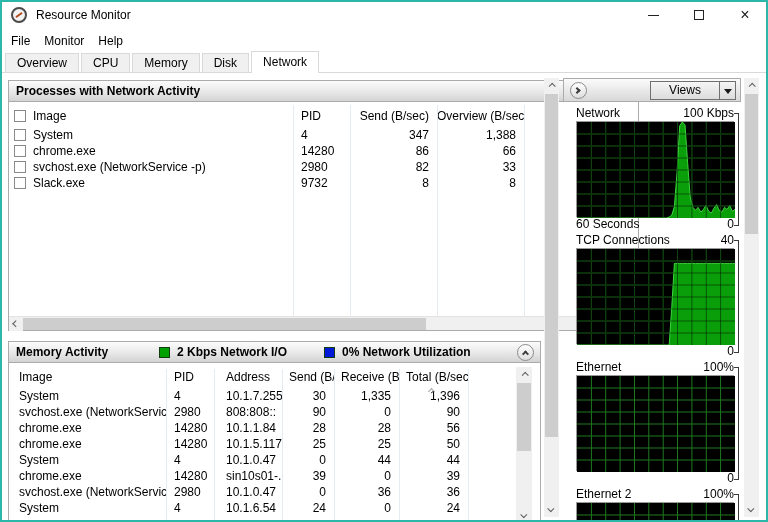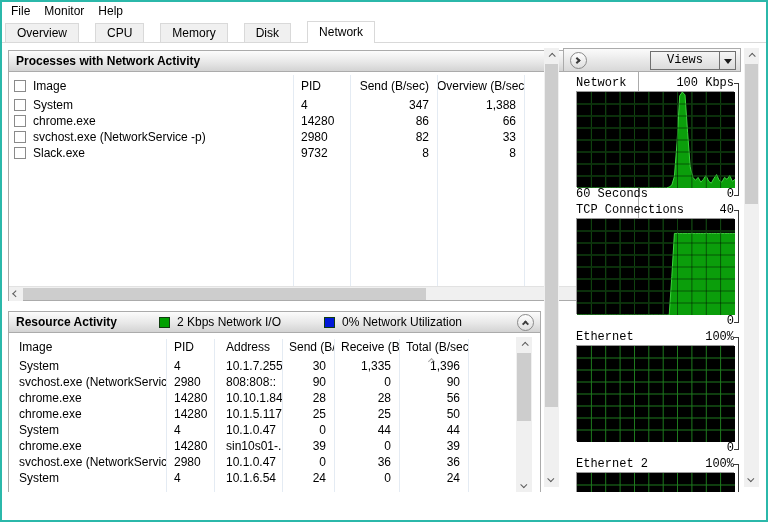--- a/index.html
+++ b/index.html
@@ -17,21 +17,21 @@
   .glyph-min { width: 11px; height: 1px; background: #222; }
   .glyph-max { width: 10px; height: 10px; border: 1px solid #222; }
   .glyph-close { font-size: 16px; line-height: 1; color: #222; }
 
   
   .menubar { height: 22px; display: flex; align-items: center; padding-left: 4px; background: #fff; }
   .menu-item { padding: 2px 7px; }
 
   
   .tabbar { height: 21px; display: flex; align-items: flex-end; padding-left: 5px; border-bottom: 1px solid #d9d9d9; background: #fff; position: relative; }
-  .tab { height: 19px; line-height: 18px; padding: 0 11px; background: #f0f0f0; border: 1px solid #d9d9d9; border-bottom: none; margin-right: 16px; text-align: right; }
+  .tab { height: 19px; line-height: 18px; padding: 0 11px; background: #f0f0f0; border: 1px solid #d9d9d9; border-bottom: none; margin-right: 2px; text-align: right; }
   .tab.active { height: 22px; line-height: 21px; background: #fff; margin-bottom: -1px; z-index: 2; }
 
   
   .content { position: relative; height: 449px; background: #fff; overflow: hidden; }
 
   .panel { position: absolute; border: 1px solid #ababab; background: #fff; }
   .panel-header { position: relative; height: 21px; background: linear-gradient(#fcfcfc, #e8e8e8 55%, #d3d3d3); border-bottom: 1px solid #ababab; display: flex; align-items: center; padding: 0 7px; }
   .panel-title { font-weight: bold; }
   .chevbtn { position: absolute; right: 6px; top: 2px; width: 17px; height: 17px; border-radius: 50%; border: 1px solid #8a8a8a; background: linear-gradient(#ffffff, #dedede); display: flex; align-items: center; justify-content: center; }
   .chev { display: inline-block; width: 5px; height: 5px; border: solid #3c3c3c; border-width: 2px 2px 0 0; }
@@ -53,21 +53,21 @@
   .p-c1 { width: 284px; display: flex; align-items: center; }
   .p-c2 { width: 57px; padding-left: 8px; }
   .p-c3 { width: 87px; }
   .p-c4 { width: 87px; }
   .a-c1 { width: 157px; padding-left: 10px; }
   .a-c2 { width: 48px; padding-left: 8px; }
   .a-c3 { width: 68px; padding-left: 12px; }
   .a-c4 { width: 52px; }
   .a-c5 { width: 65px; }
   .a-c6 { width: 69px; }
-  .legend { position: absolute; display: flex; align-items: center; font-weight: normal; }
+  .legend { position: absolute; display: flex; align-items: center; font-weight: bold; }
   .legend-io { left: 150px; }
   .legend-util { left: 315px; }
   .swatch { width: 11px; height: 11px; border: 1px solid #103c10; margin-right: 7px; }
   .sortmark { position: absolute; top: 23px; left: 420px; width: 5px; height: 5px; border: solid #a8a8a8; border-width: 1px 1px 0 0; transform: rotate(-45deg); }
 
   
   .vscroll { position: absolute; width: 15px; background: #f0f0f0; }
   .hscroll { position: absolute; left: 0; right: 0; bottom: 0; height: 14px; background: #f0f0f0; border-top: 1px solid #e2e2e2; }
   .sb-btn { position: absolute; display: flex; align-items: center; justify-content: center; background: #f0f0f0; }
   .sb-btn.v { left: 0; width: 15px; height: 15px; }
@@ -76,40 +76,57 @@
   .schev { display: inline-block; width: 5px; height: 5px; border: solid #5d5d5d; border-width: 1px 1px 0 0; }
   .schev.up { transform: rotate(-45deg) translateY(1px); }
   .schev.down { transform: rotate(135deg) translateY(1px); }
   .schev.left { transform: rotate(-135deg) translateX(1px); }
   .schev.right { transform: rotate(45deg) translateX(-1px); }
   .sb-left  { left: 544px; top: 5px; height: 439px; }
   .sb-right { left: 744px; top: 5px; height: 439px; }
   .act-vscroll { position: absolute; right: 8px; top: 25px; bottom: 0; width: 16px; background: #f0f0f0; }
 
   
-  .rightcol { position: absolute; left: 563px; top: 5px; width: 178px; height: 364px; font-family: Liberation Mono, monospace; }
+  .rightcol { position: absolute; left: 563px; top: 5px; width: 178px; height: 364px; }
   .rheader { position: relative; height: 24px; border: 1px solid #ababab; background: linear-gradient(#fbfbfb, #d8d8d8); }
   .expandbtn { position: absolute; left: 6px; top: 3px; width: 17px; height: 17px; border-radius: 50%; border: 1px solid #8a8a8a; background: linear-gradient(#ffffff, #dedede); display: flex; align-items: center; justify-content: center; }
   .viewsbtn { position: absolute; right: 4px; top: 2px; width: 86px; height: 19px; border: 1px solid #707070; background: linear-gradient(#f5f5f5, #dcdcdc); display: flex; align-items: stretch; }
   .views-label { flex: 1; text-align: center; line-height: 17px; }
   .views-arrow { width: 16px; border-left: 1px solid #707070; display: flex; align-items: center; justify-content: center; }
   .tri-down { width: 0; height: 0; border: 4px solid transparent; border-top: 5px solid #1a1a1a; margin-top: 5px; }
   #charts { padding-top: 4px; }
   .chart-block { position: relative; padding: 0 7px 0 13px; margin-bottom: 2px; }
   .crow { display: flex; justify-content: space-between; height: 15px; line-height: 15px; width: 158px; }
   .crow.bottom { height: 14px; line-height: 13px; align-items: flex-end; }
   .cbox { width: 158px; height: 96px; border: 1px solid #999; line-height: 0; }
   .bracket { position: absolute; top: 7px; right: 2px; width: 5px; height: 113px; border: 1px solid #3a3a3a; border-left: none; }
 </style>
 </head>
 <body>
 
 <div class="window">
   <div class="border-overlay" style="border-color: rgb(43, 184, 170);"></div>
 
+  <div class="titlebar">
+    <span class="app-icon">
+        <span class="needle"></span>
+      </span>
+    <span class="title-text">Resource Monitor</span>
+    <div class="winbtns">
+      <div class="winbtn">
+          <span class="glyph-min"></span>
+        </div>
+      <div class="winbtn">
+          <span class="glyph-max"></span>
+        </div>
+      <div class="winbtn">
+          <span class="glyph-close">×</span>
+        </div>
+    </div>
+  </div>
 
   <div class="menubar" id="menubar">
       <span class="menu-item">File</span>
       <span class="menu-item">Monitor</span>
       <span class="menu-item">Help</span>
     </div>
 
   <div class="tabbar" id="tabbar">
       <div class="tab">Overview</div>
       <div class="tab">CPU</div>
@@ -184,21 +201,21 @@
           </div>
         <div class="sb-thumb" style="left:14px; top:1px; width:403px; height:12px;"></div>
         <div class="sb-btn h" style="right:0;">
             <span class="schev right"></span>
           </div>
       </div>
     </section>
 
     <section class="panel panel-activity">
       <div class="panel-header">
-        <span class="panel-title">Resource Activity</span>
+        <span class="panel-title">Memory Activity</span>
         <span class="legend legend-io">
           <span class="swatch" id="swatch-io" style="background: rgb(0, 160, 0);"></span>
           <span>2 Kbps Network I/O</span>
         </span>
         <span class="legend legend-util">
           <span class="swatch" id="swatch-util" style="background: rgb(0, 24, 216);"></span>
           <span>0% Network Utilization</span>
         </span>
         <div class="chevbtn">
             <span class="chev up"></span>
@@ -232,21 +249,21 @@
             <div class="cell a-c1">svchost.exe (NetworkService -p)</div>
             <div class="cell a-c2">2980</div>
             <div class="cell a-c3">808:808::</div>
             <div class="cell a-c4 num">90</div>
             <div class="cell a-c5 num">0</div>
             <div class="cell a-c6 num">90</div>
           </div>
           <div class="trow">
             <div class="cell a-c1">chrome.exe</div>
             <div class="cell a-c2">14280</div>
-            <div class="cell a-c3">10.10.1.84</div>
+            <div class="cell a-c3">10.1.1.84</div>
             <div class="cell a-c4 num">28</div>
             <div class="cell a-c5 num">28</div>
             <div class="cell a-c6 num">56</div>
           </div>
           <div class="trow">
             <div class="cell a-c1">chrome.exe</div>
             <div class="cell a-c2">14280</div>
             <div class="cell a-c3">10.1.5.117</div>
             <div class="cell a-c4 num">25</div>
             <div class="cell a-c5 num">25</div>

